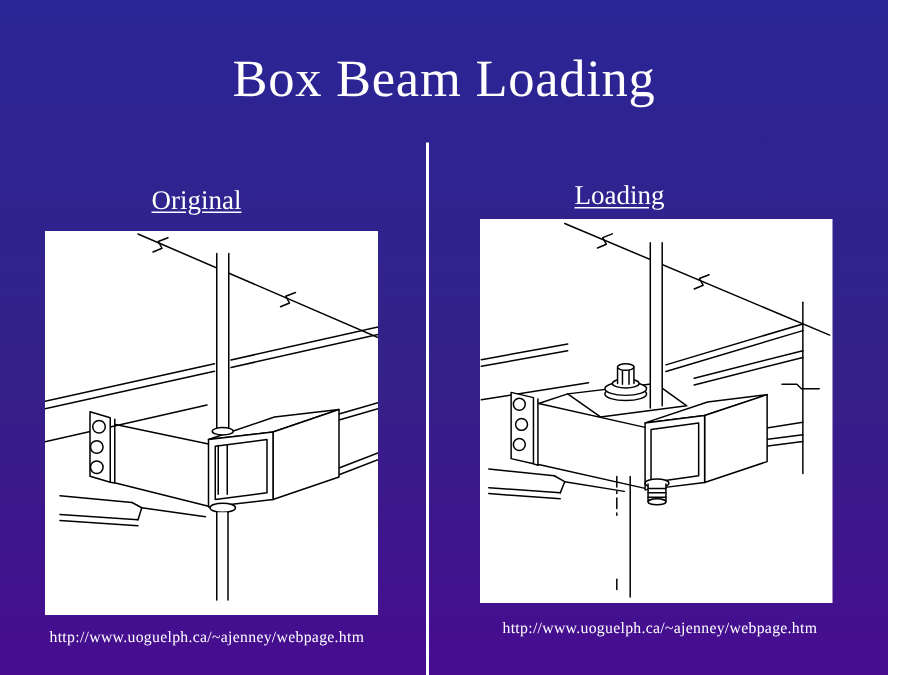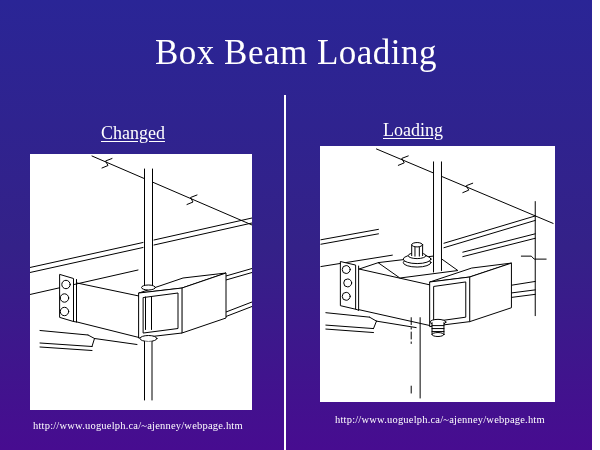--- a/index.html
+++ b/index.html
@@ -51,21 +51,21 @@
   .drawing .filled { fill: var(--panel-background); }
   .drawing .nostroke { stroke: none; }
 </style>
 </head>
 <body>
 
 <div class="slide">
 
   <h1 class="slide-title">Box Beam Loading</h1>
 
-  <span class="panel-label label-original">Changed</span>
+  <span class="panel-label label-original">Original</span>
   <span class="panel-label label-changed">Loading</span>
 
   <div class="divider"></div>
 
   <div class="image-panel panel-original">
     <svg class="drawing" width="222" height="256" viewBox="0 0 222 256">
       <g>
         <path d="M62,2 L222,71"></path>
         <polyline points="72,14 78,11.5 75.5,7 82,4.5"></polyline>
         <polyline points="157,50.5 163,48 160.5,43.5 167,41"></polyline>

